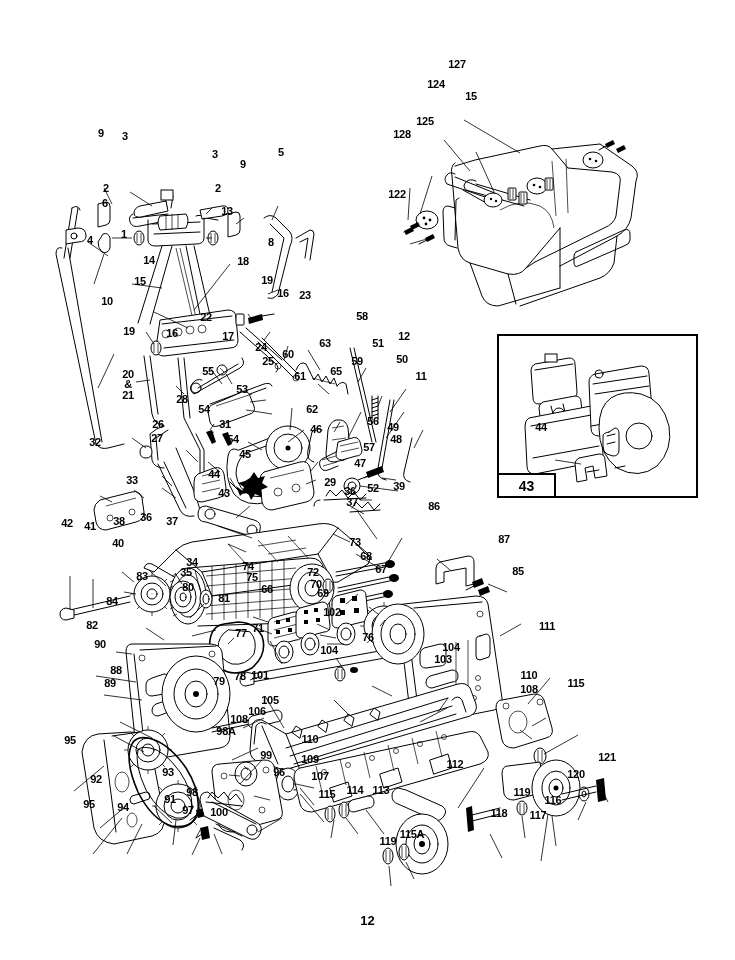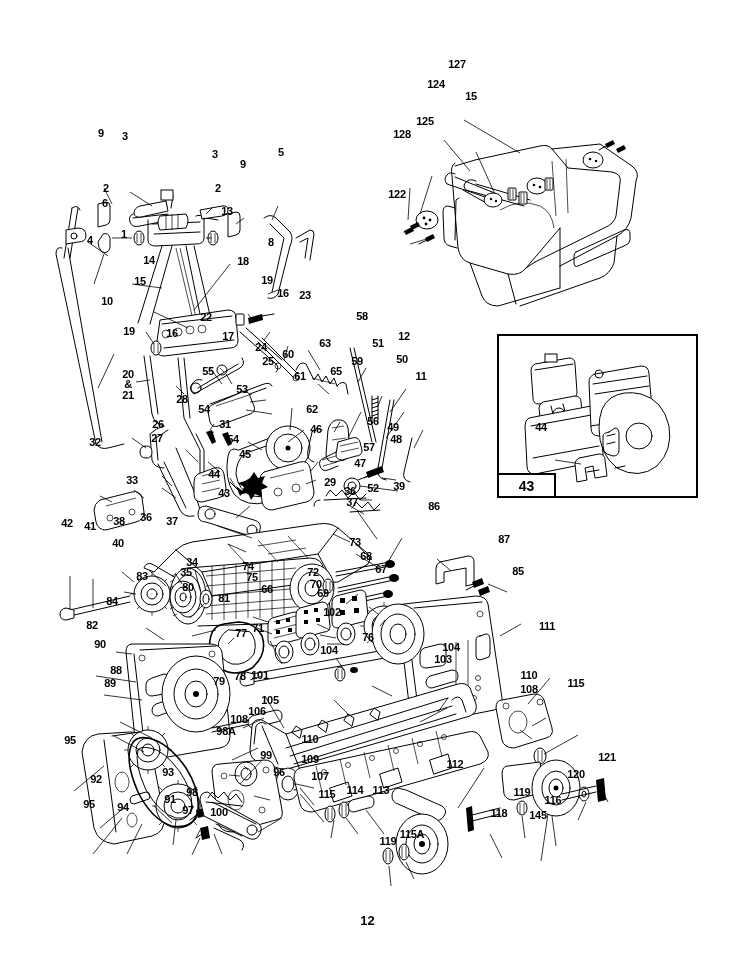--- a/index.html
+++ b/index.html
@@ -947,21 +947,21 @@
       <div class="callout" style="left: 279px; top: 773px;">96</div>
       <div class="callout" style="left: 310px; top: 760px;">109</div>
       <div class="callout" style="left: 320px; top: 777px;">107</div>
       <div class="callout" style="left: 327px; top: 795px;">115</div>
       <div class="callout" style="left: 355px; top: 791px;">114</div>
       <div class="callout" style="left: 381px; top: 791px;">113</div>
       <div class="callout" style="left: 455px; top: 765px;">112</div>
       <div class="callout" style="left: 576px; top: 775px;">120</div>
       <div class="callout" style="left: 522px; top: 793px;">119</div>
       <div class="callout" style="left: 553px; top: 801px;">116</div>
-      <div class="callout" style="left: 538px; top: 816px;">145</div>
+      <div class="callout" style="left: 538px; top: 816px;">117</div>
       <div class="callout" style="left: 607px; top: 758px;">121</div>
       <div class="callout" style="left: 170px; top: 800px;">91</div>
       <div class="callout" style="left: 89px; top: 805px;">95</div>
       <div class="callout" style="left: 123px; top: 808px;">94</div>
       <div class="callout" style="left: 188px; top: 811px;">97</div>
       <div class="callout" style="left: 219px; top: 813px;">100</div>
       <div class="callout" style="left: 499px; top: 814px;">118</div>
       <div class="callout" style="left: 388px; top: 842px;">119</div>
       <div class="callout" style="left: 412px; top: 835px;">115A</div>
     </div>

